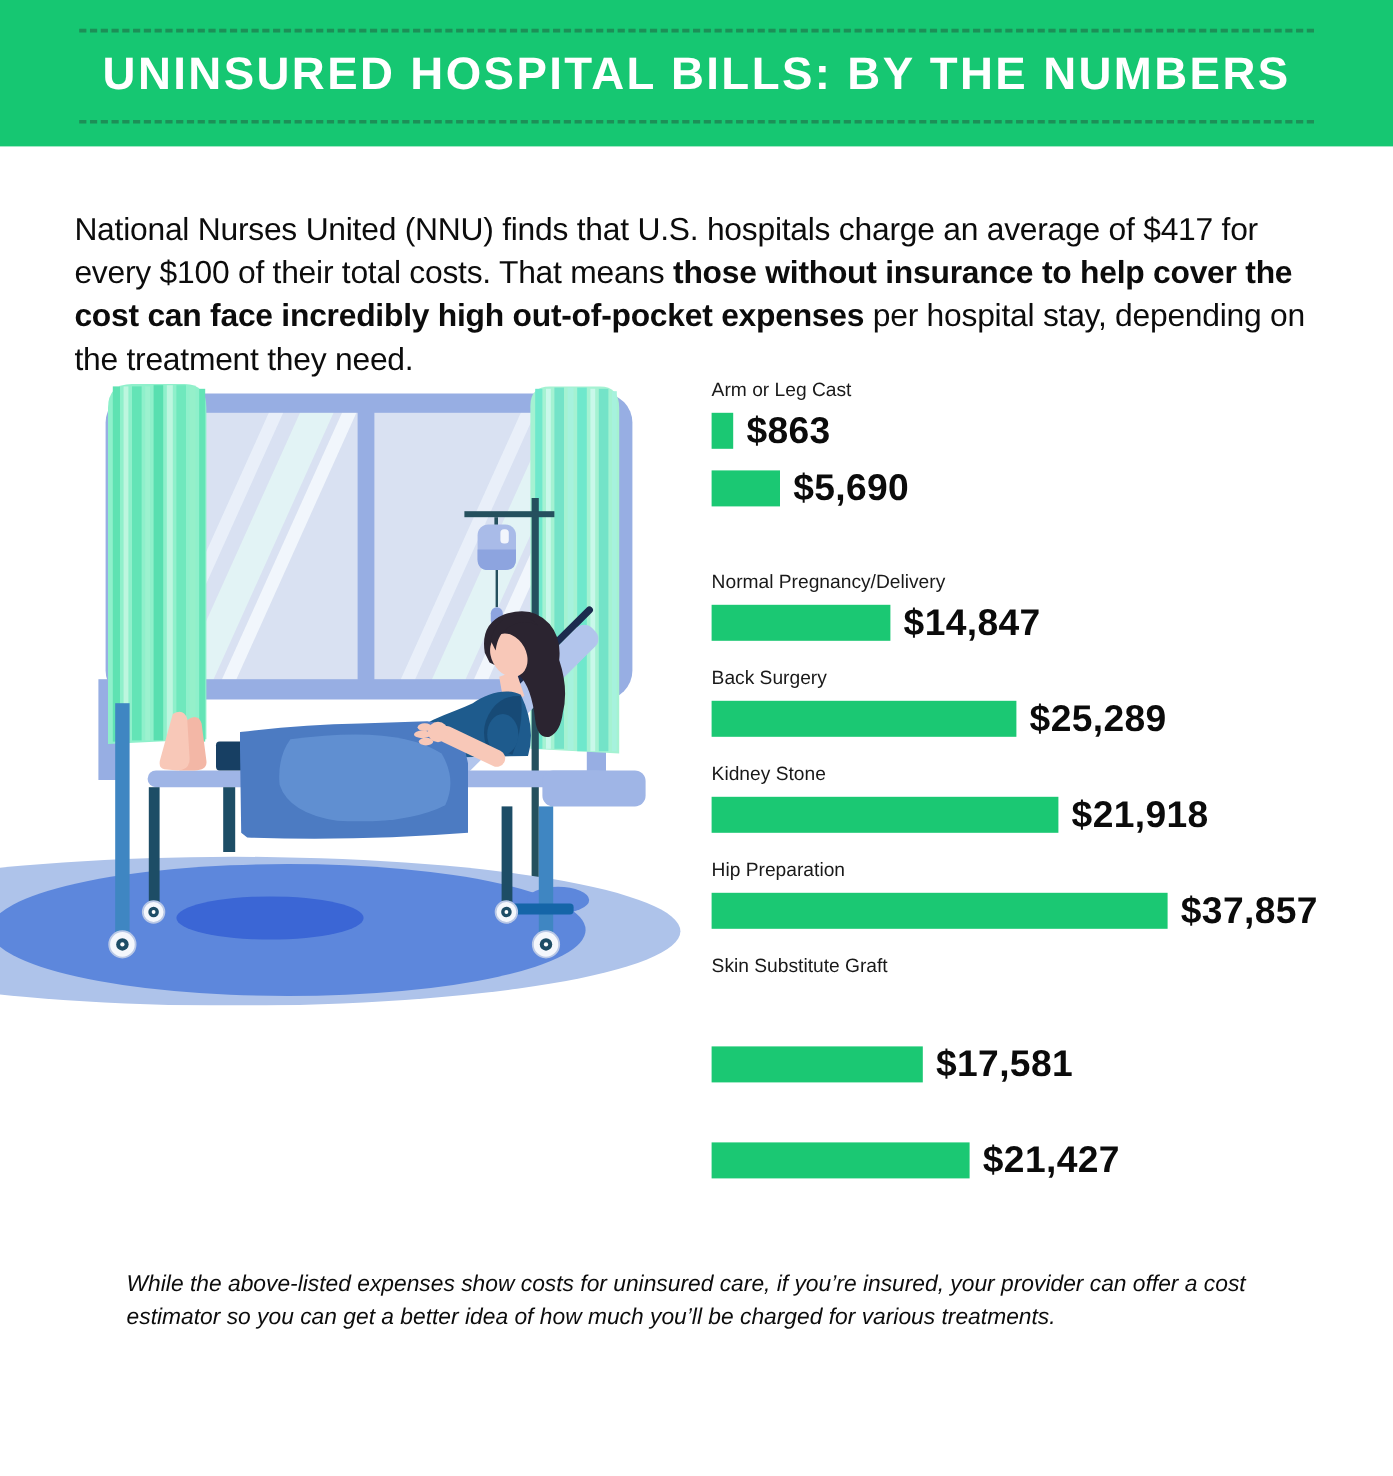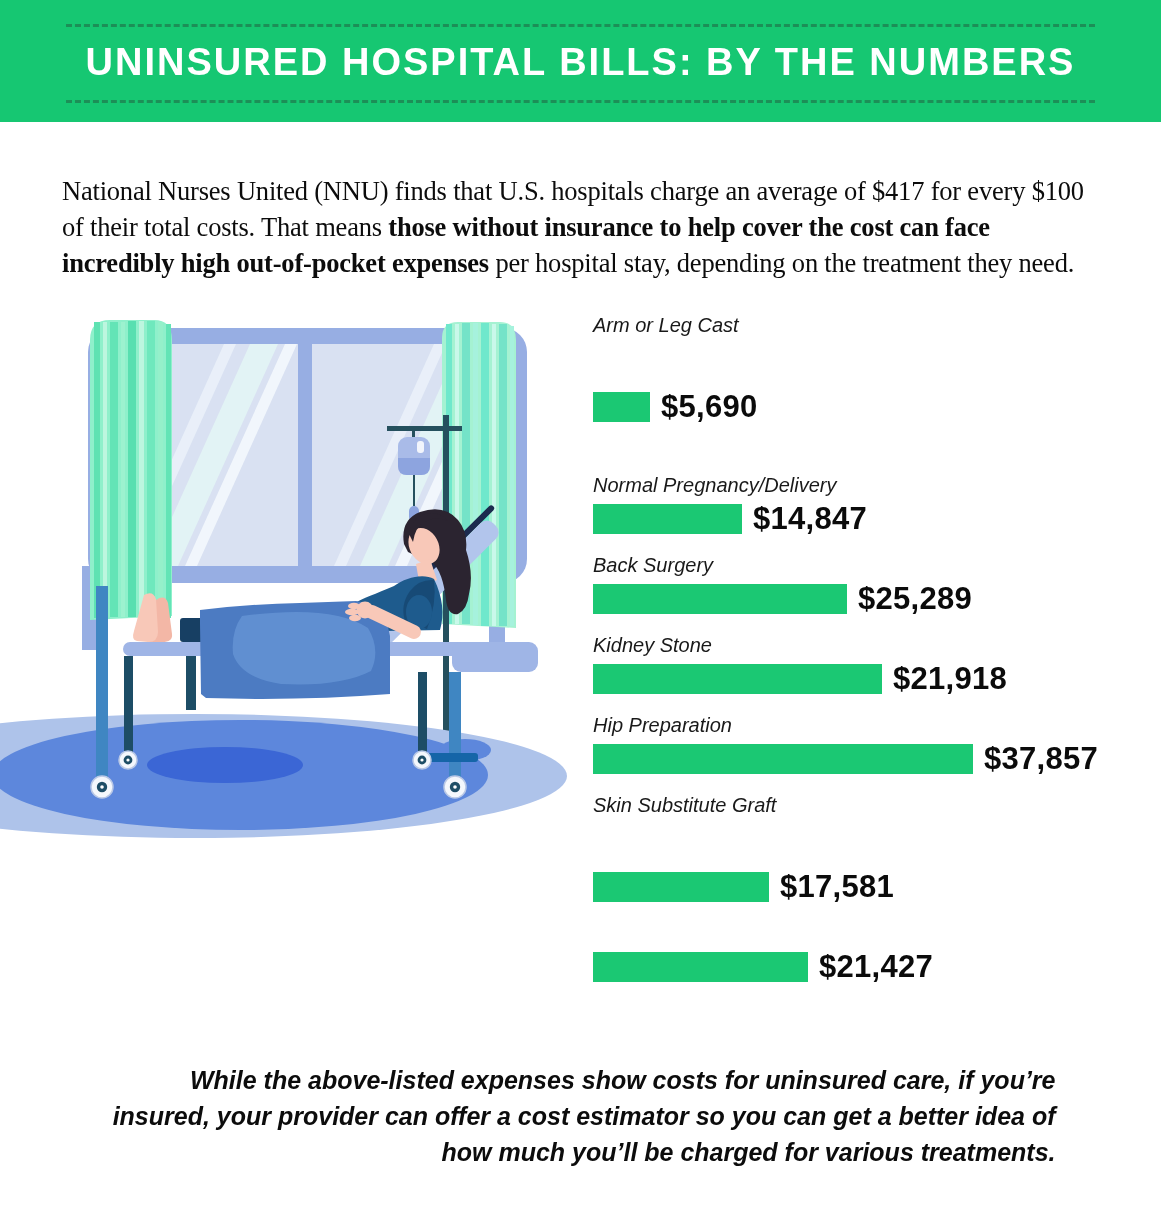--- a/index.html
+++ b/index.html
@@ -18,37 +18,37 @@
   .banner .dash{position:absolute;left:66px;right:66px;border-top:3px dashed var(--dash);opacity:.75;}
   .banner .dash.top{top:24px;}
   .banner .dash.bottom{top:100px;}
   .banner h1{
     position:absolute;top:0;left:0;right:0;margin:0;top:41px;
     text-align:center;color:#ffffff;font-size:38px;font-weight:bold;letter-spacing:2px;
   }
   
   .intro{
     position:absolute;left:62px;top:146px;width:1045px;
-    font-size:26.5px;line-height:1.37;letter-spacing:-.2px;font-family:Liberation Serif, serif;
+    font-size:26.5px;line-height:1.37;letter-spacing:-.2px;
   }
   .intro b{font-weight:bold;}
   
   .illus{position:absolute;left:0;top:298px;width:580px;height:540px;}
   
   .chart{position:absolute;left:593px;top:312px;width:545px;}
   .row{height:80px;}
-  .row-label{font-size:20px;line-height:27px;margin-bottom:5px;color:#191919;font-style:italic;}
+  .row-label{font-size:16px;line-height:27px;margin-bottom:5px;color:#191919;}
   .bar-line{display:flex;align-items:center;gap:11px;height:30px;}
   .bar{height:30px;background:var(--green-bar);}
   .val{font-size:31px;font-weight:bold;letter-spacing:.3px;color:#0b0b0b;white-space:nowrap;}
   
   .footer{
     position:absolute;top:1038px;left:50%;transform:translateX(-50%);
-    width:950px;text-align:right;font-size:25px;line-height:1.43;
-    font-style:italic;font-weight:bold;
+    width:950px;text-align:left;font-size:19px;line-height:1.43;
+    font-style:italic;font-weight:normal;
   }
 </style>
 </head>
 <body>
 
 <header class="banner">
   <div class="dash top"></div>
   <h1>UNINSURED HOSPITAL BILLS: BY THE NUMBERS</h1>
   <div class="dash bottom"></div>
 </header>
@@ -199,20 +199,24 @@
         <circle cx="455" cy="489" r="5.2" fill="#1d4d66"></circle>
         <circle cx="455" cy="489" r="1.8" fill="#ffffff"></circle>
       </g>
   </g>
 </svg>
 
 <div class="chart">
 
     <div class="row">
       <div class="row-label">Arm or Leg Cast</div>
+      <div class="bar-line">
+        <div class="bar" style="width: 18px; background: rgb(27, 200, 115);"></div>
+        <div class="val">$863</div>
+      </div>
     </div>
 
     <div class="row">
       <div class="bar-line">
         <div class="bar" style="width: 57px; background: rgb(27, 200, 115);"></div>
         <div class="val">$5,690</div>
       </div>
     </div>
 
     <div class="row">

